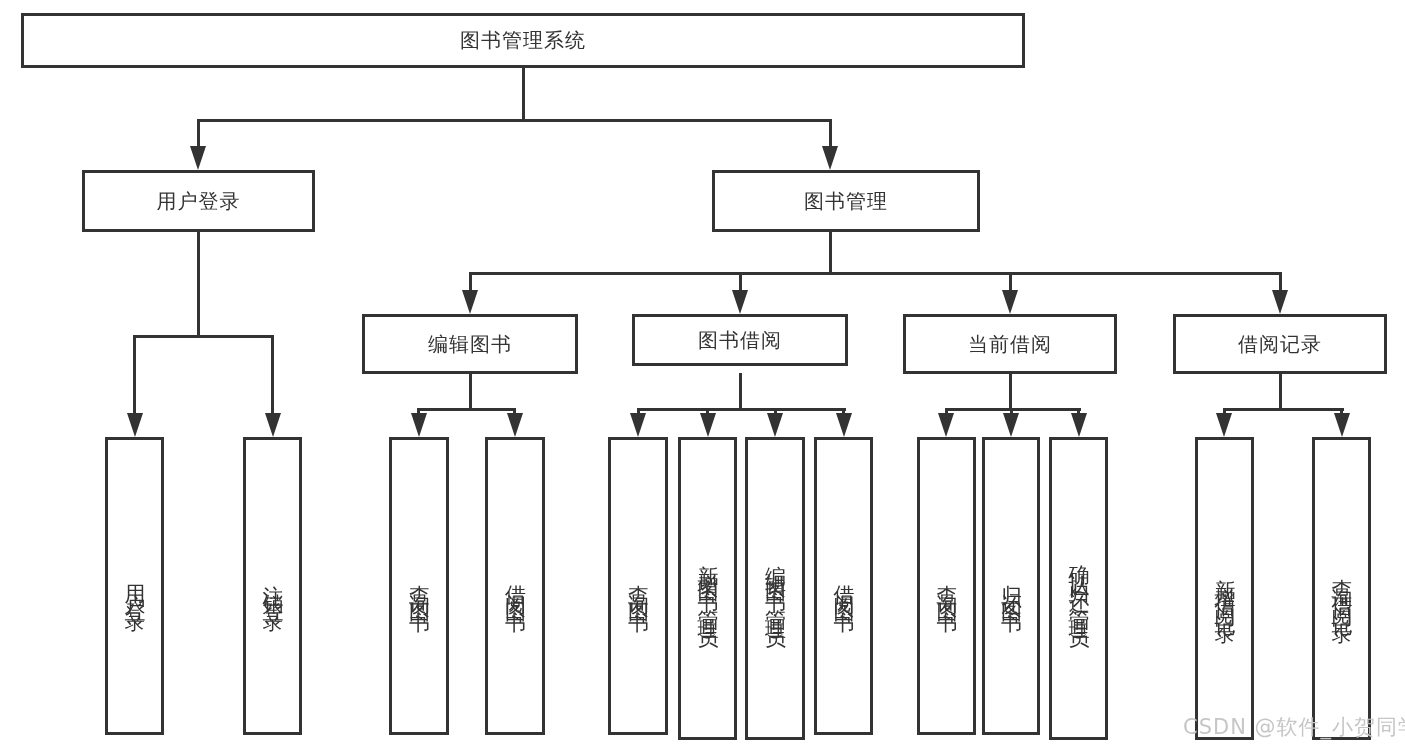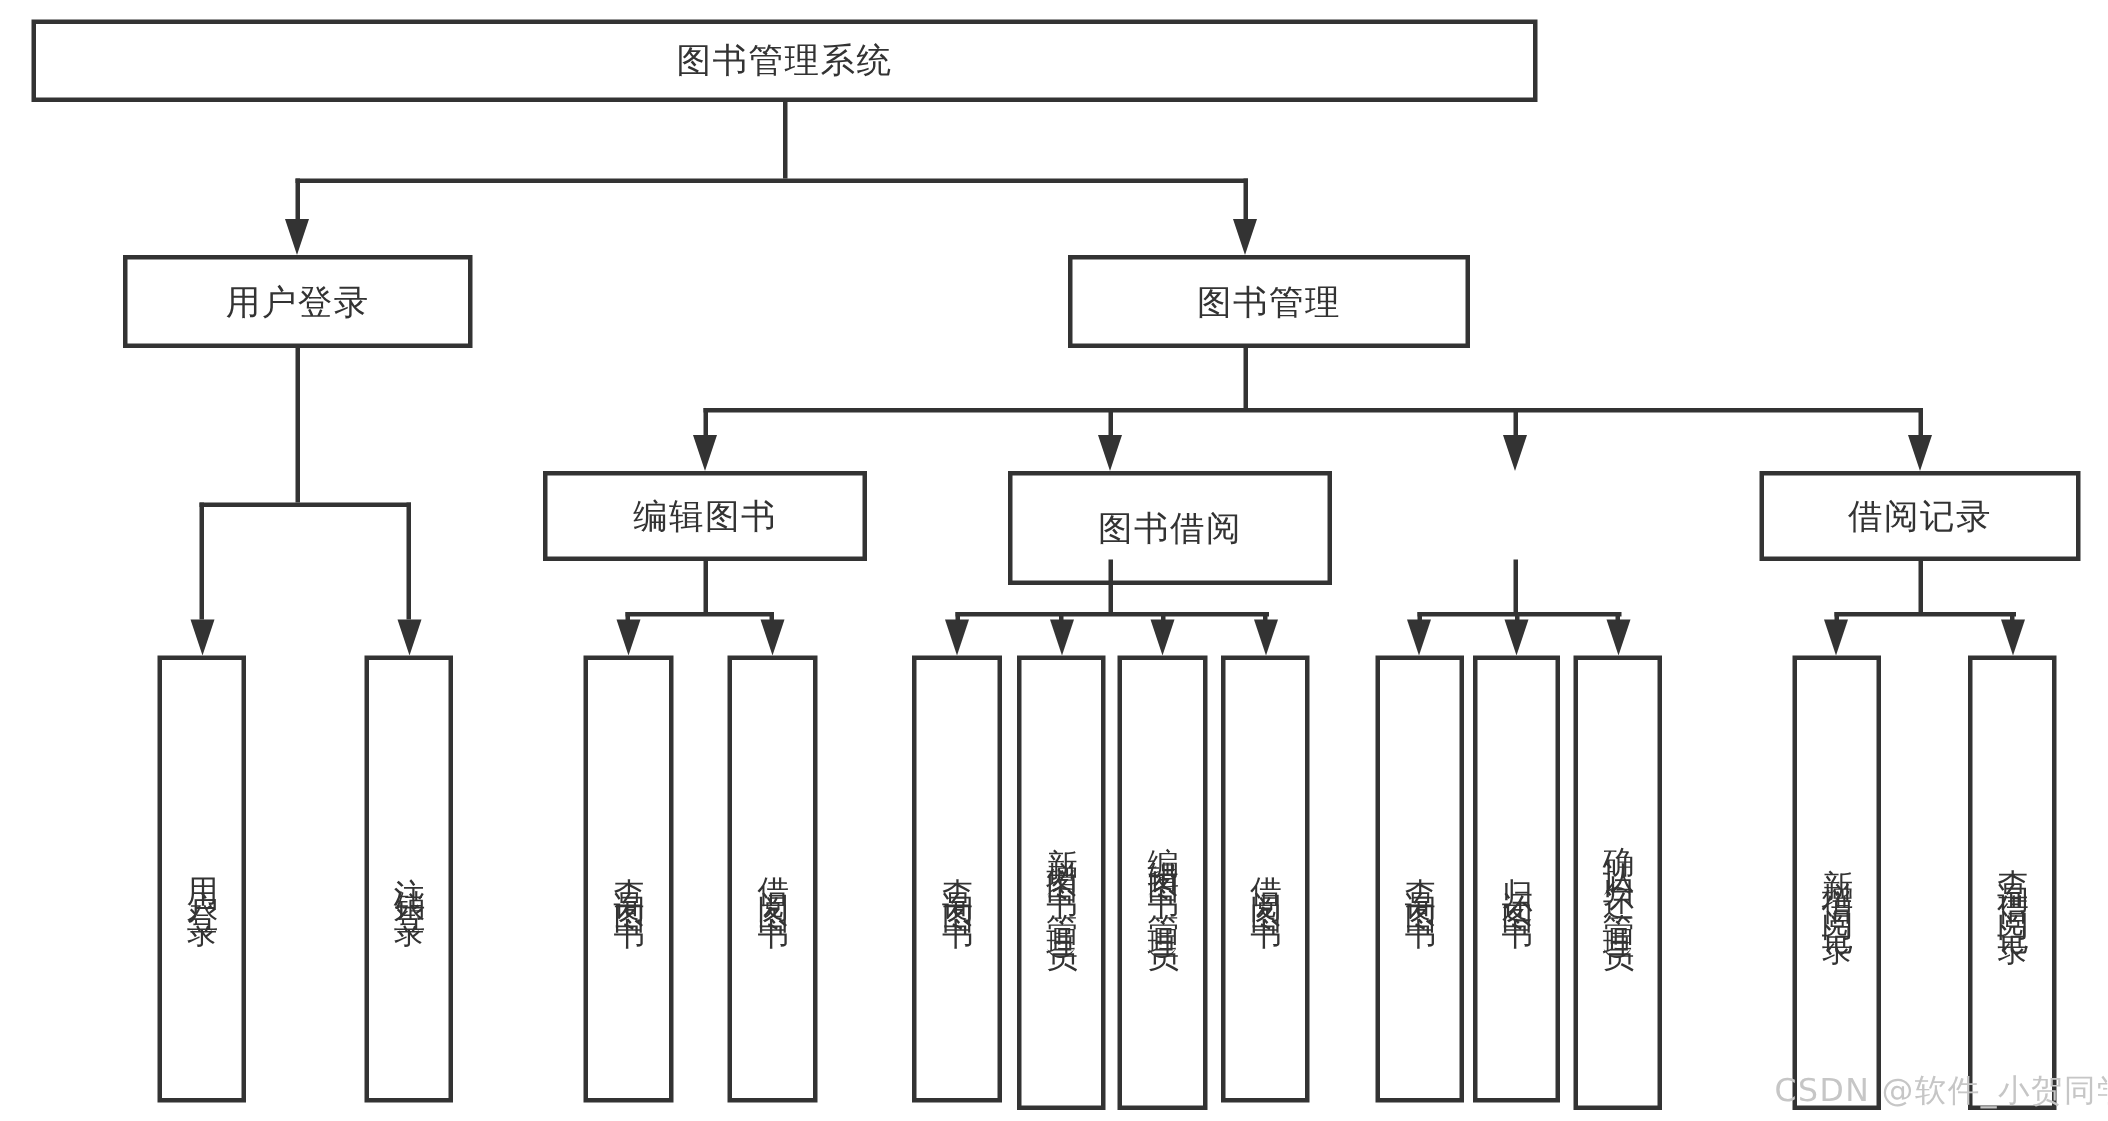--- a/index.html
+++ b/index.html
@@ -6,21 +6,21 @@
   html,body { margin:0; padding:0; background:#fff; }
   #stage {
     position:relative; width:1405px; height:747px;
     background:#ffffff; overflow:hidden;
     font-family:"DejaVu Sans","Liberation Sans",sans-serif;
   }
   .box {
     position:absolute; box-sizing:border-box;
     border:3px solid #333333; background:#ffffff;
     display:flex; align-items:center; justify-content:center;
-    color:#333333; font-size:23px; letter-spacing:1px;
+    color:#333333; font-size:20px; letter-spacing:1px;
   }
   .vbox {
     writing-mode:vertical-rl; text-orientation:mixed;
     font-size:21px; letter-spacing:9px; line-height:1;
   }
   .hline, .vline { position:absolute; background:#333333; }
   .arrow {
     position:absolute; width:0; height:0;
     border-left:8px solid transparent; border-right:8px solid transparent;
     border-top:24px solid #333333;
@@ -59,21 +59,22 @@
   <div class="vline" style="left:468.5px; top:272px; width:3px; height:20px;"></div>
   <div class="arrow" style="left:462px; top:290px;"></div>
   <div class="vline" style="left:738.5px; top:272px; width:3px; height:20px;"></div>
   <div class="arrow" style="left:732px; top:290px;"></div>
   <div class="vline" style="left:1008.5px; top:272px; width:3px; height:20px;"></div>
   <div class="arrow" style="left:1002px; top:290px;"></div>
   <div class="vline" style="left:1278.5px; top:272px; width:3px; height:20px;"></div>
   <div class="arrow" style="left:1272px; top:290px;"></div>
 
   <div class="box" style="left:362px; top:314px; width:216px; height:60px;">编辑图书</div>
-  <div class="box" style="left:632px; top:314px; width:216px; height:76px;margin-left:40px;">图书借阅</div>
+  <div class="box" style="left:632px; top:314px; width:216px; height:52px;">图书借阅</div>
+  <div class="box" style="left:903px; top:314px; width:214px; height:60px;">当前借阅</div>
   <div class="box" style="left:1173px; top:314px; width:214px; height:60px;">借阅记录</div>
 
   <div class="vline" style="left:468.5px; top:373px; width:3px; height:35px;"></div>
   <div class="hline" style="left:417px; top:408px; width:99px; height:3px;"></div>
   <div class="vline" style="left:417px; top:408px; width:3px; height:7px;"></div>
   <div class="arrow" style="left:410.5px; top:413px;"></div>
   <div class="vline" style="left:513px; top:408px; width:3px; height:7px;"></div>
   <div class="arrow" style="left:506.5px; top:413px;"></div>
 
   <div class="vline" style="left:738.5px; top:373px; width:3px; height:35px;"></div>

